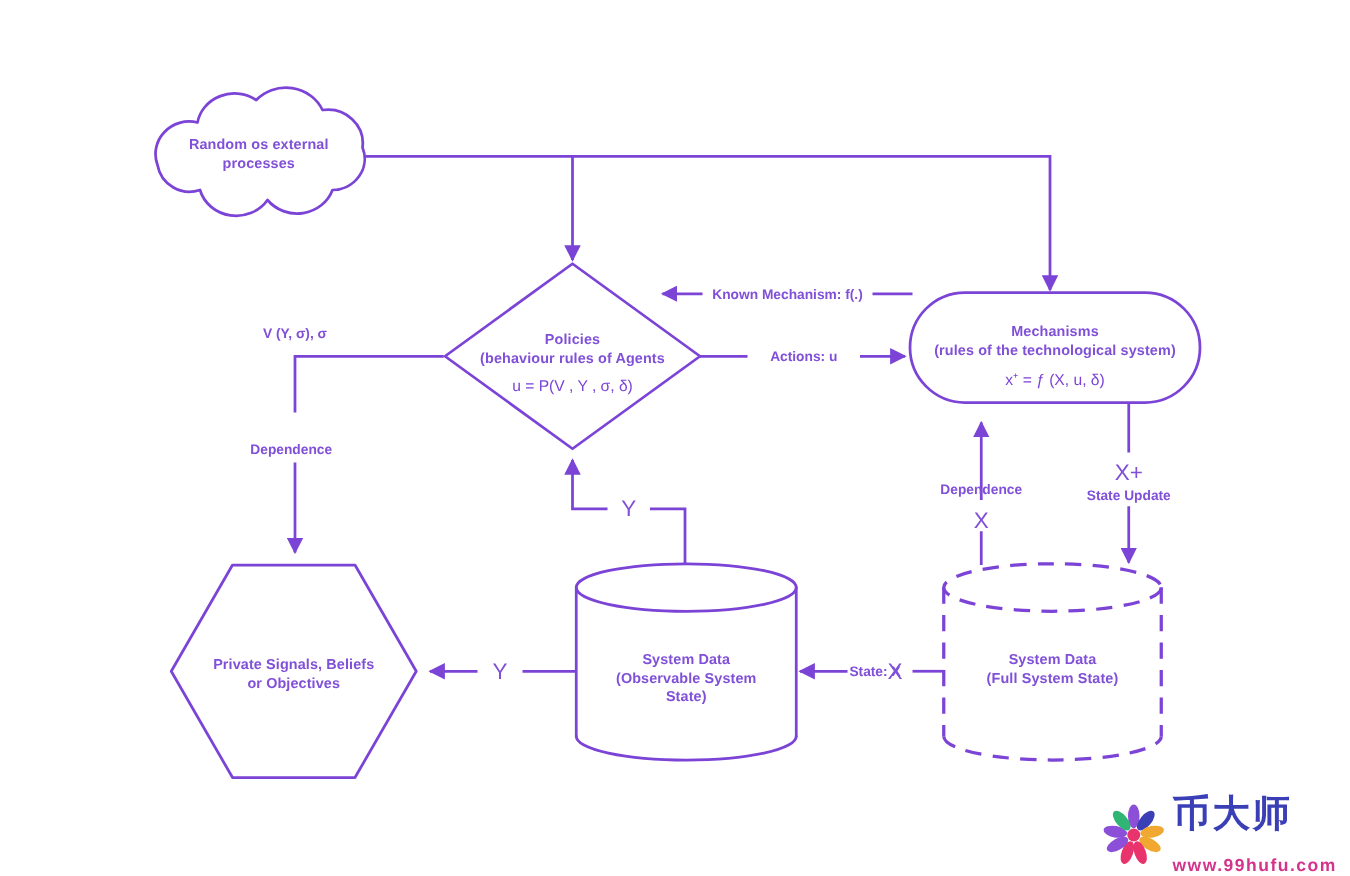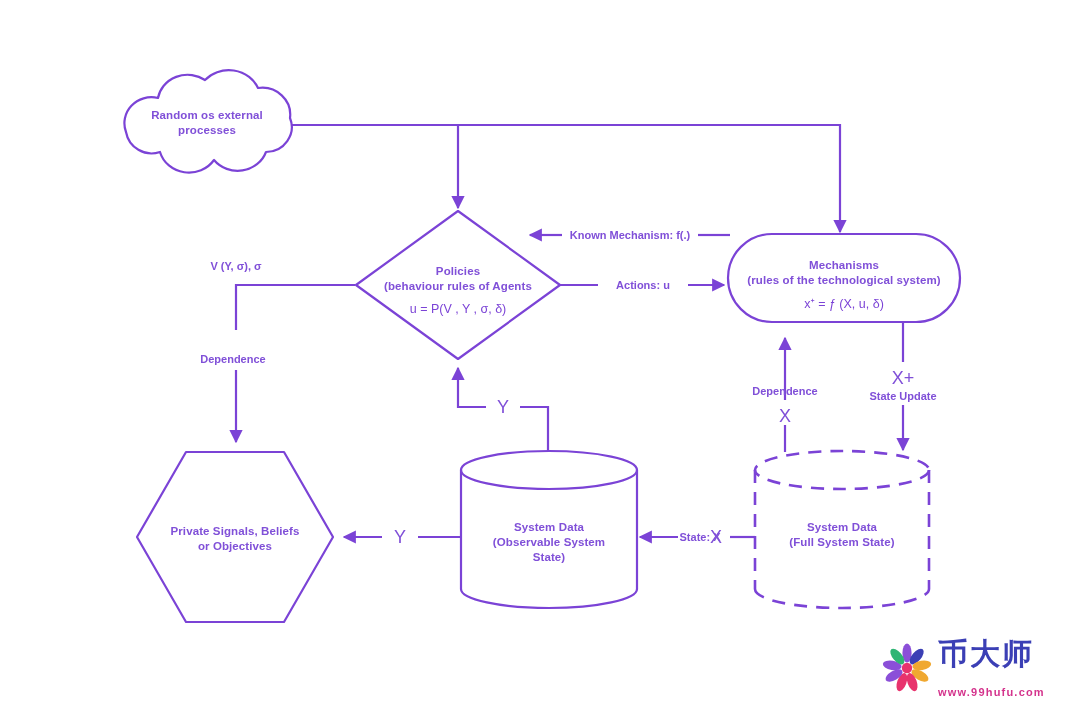--- a/index.html
+++ b/index.html
@@ -102,21 +102,21 @@
   #wm-title {
     font-family: "DejaVu Sans", sans-serif;
     font-size: 30px;
     font-weight: 700;
     color: #3b3fb5;
     line-height: 1.05;
     letter-spacing: 2px;
   }
   #wm-url {
     font-family: "Liberation Sans", sans-serif;
-    font-size: 11px;
+    font-size: 14px;
     font-weight: 700;
     color: #d4338c;
     letter-spacing: 1.2px;
     margin-top: 17px;
   }
 </style>
 </head>
 <body>
 
 <div id="canvas">

